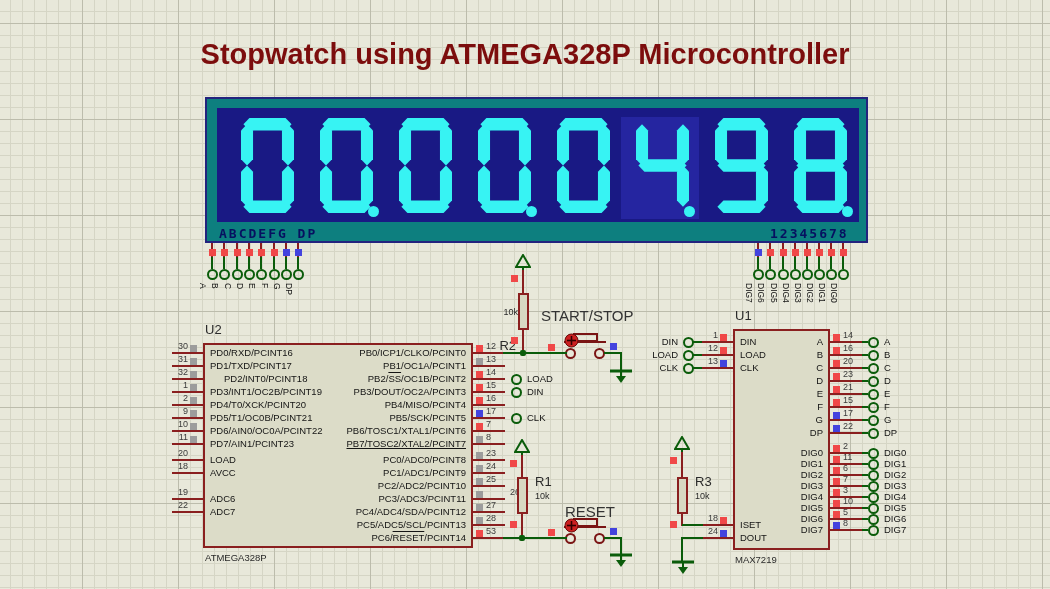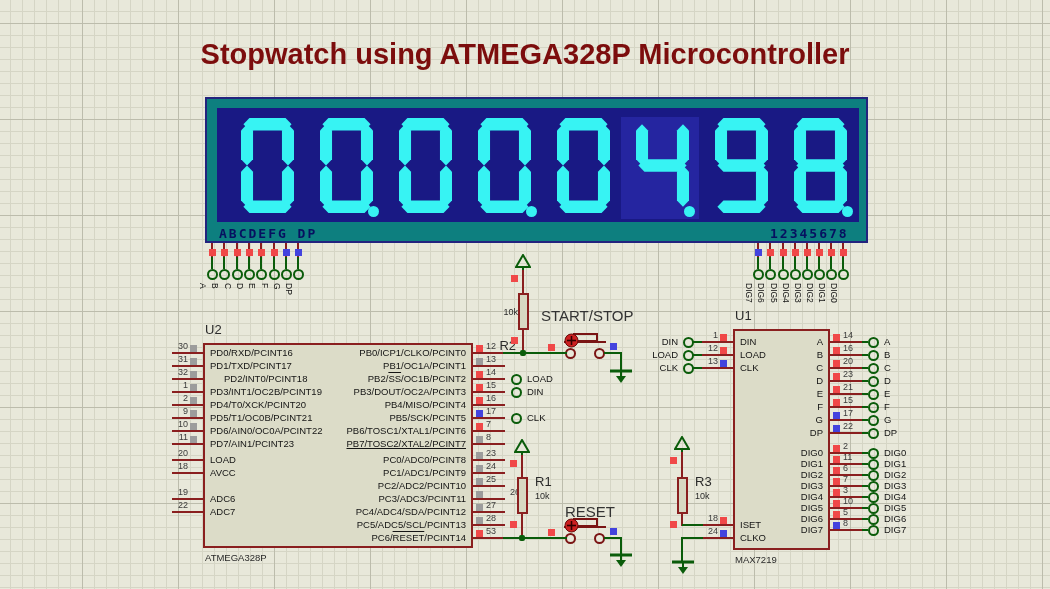--- a/index.html
+++ b/index.html
@@ -342,21 +342,21 @@
     <div class="txt pinnum" style="left: auto; top: 356px; right: 332px;">13</div>
     <div class="statesq" style="left: 720px; top: 360px; background: rgb(67, 67, 222);"></div>
     <div class="txt pinlbl" style="left: 740px; top: 362px;">CLK</div>
     <div class="stub" style="left: 702px; top: 524px; width: 31px; height: 2px;"></div>
     <div class="txt pinnum" style="left: auto; top: 513px; right: 332px;">18</div>
     <div class="statesq" style="left: 720px; top: 517px; background: rgb(240, 72, 72);"></div>
     <div class="txt pinlbl" style="left: 740px; top: 519px;">ISET</div>
     <div class="stub" style="left: 702px; top: 537px; width: 31px; height: 2px;"></div>
     <div class="txt pinnum" style="left: auto; top: 526px; right: 332px;">24</div>
     <div class="statesq" style="left: 720px; top: 530px; background: rgb(67, 67, 222);"></div>
-    <div class="txt pinlbl" style="left: 740px; top: 532px;">CLKO</div>
+    <div class="txt pinlbl" style="left: 740px; top: 532px;">DOUT</div>
     <div class="stub" style="left: 830px; top: 341px; width: 32px; height: 2px;"></div>
     <div class="statesq" style="left: 833px; top: 334px; background: rgb(240, 72, 72);"></div>
     <div class="txt pinnum" style="left: 843px; top: 330px;">14</div>
     <div class="txt pinlbl" style="left: auto; top: 336px; right: 227px;">A</div>
     <div class="stub" style="left: 830px; top: 354px; width: 32px; height: 2px;"></div>
     <div class="statesq" style="left: 833px; top: 347px; background: rgb(240, 72, 72);"></div>
     <div class="txt pinnum" style="left: 843px; top: 343px;">16</div>
     <div class="txt pinlbl" style="left: auto; top: 349px; right: 227px;">B</div>
     <div class="stub" style="left: 830px; top: 367px; width: 32px; height: 2px;"></div>
     <div class="statesq" style="left: 833px; top: 360px; background: rgb(240, 72, 72);"></div>

